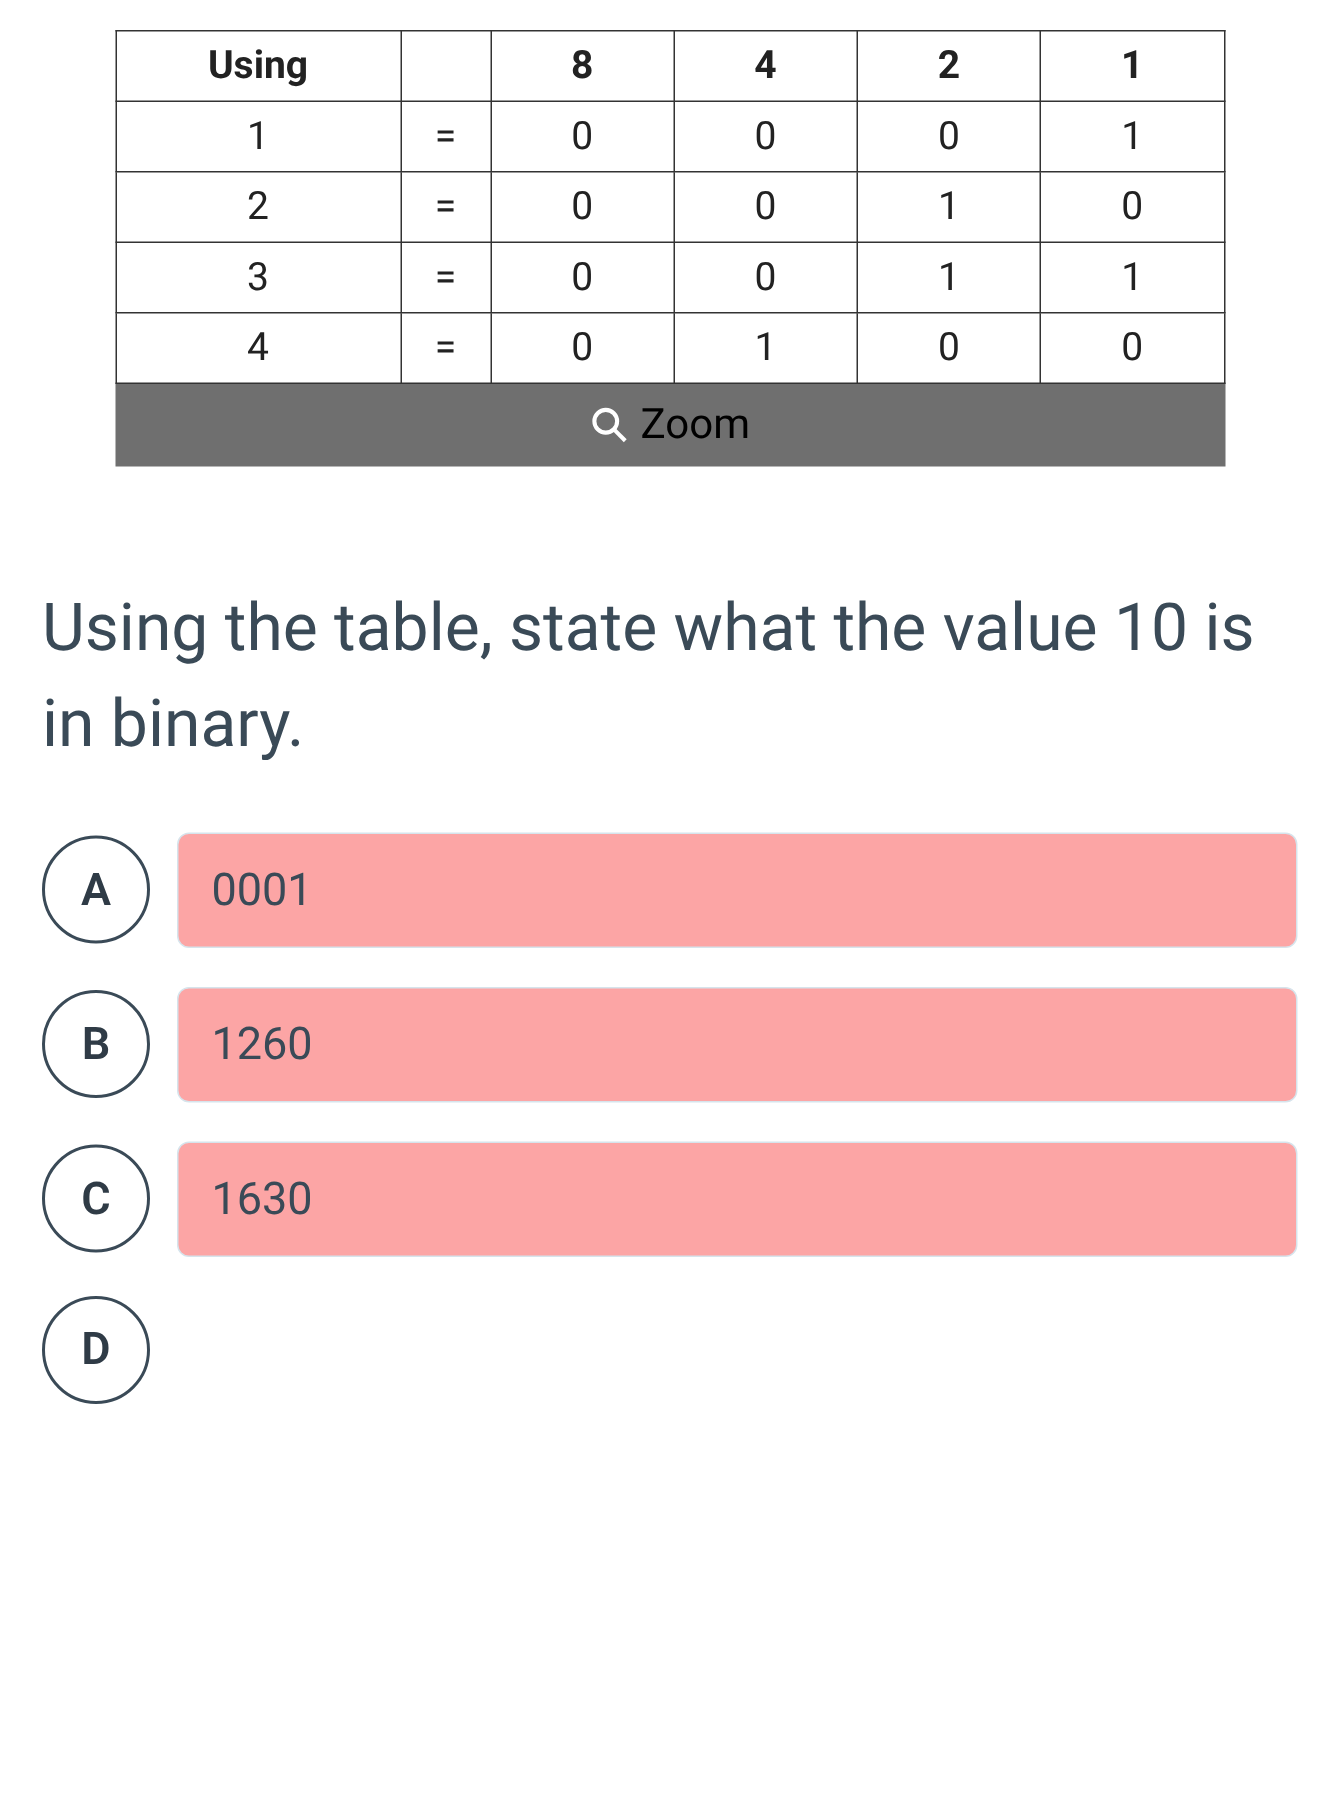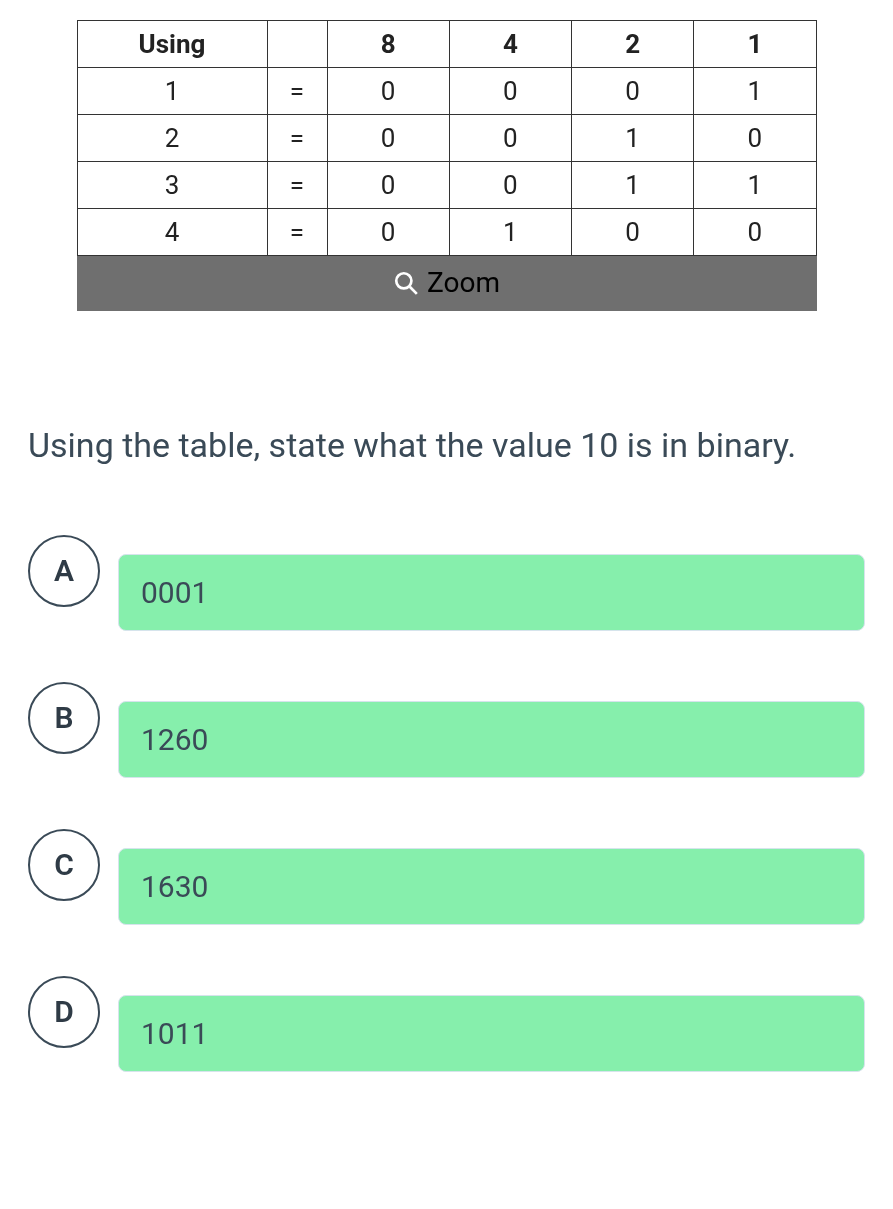--- a/index.html
+++ b/index.html
@@ -50,23 +50,23 @@
     cursor: pointer;
   }
   .zoom-bar svg {
     width: 26px;
     height: 26px;
     fill: none;
     stroke: #fff;
     stroke-width: 2.5;
   }
   .question {
-    font-size: 34px;
+    font-size: 44px;
     color: #3a4a57;
-    margin-top: 110px;
+    margin-top: 76px;
     margin-bottom: 40px;
     line-height: 1.45;
   }
   .options {
     display: flex;
     flex-direction: column;
     gap: 26px;
   }
   .option {
     display: flex;
@@ -87,22 +87,21 @@
     color: #2f3b46;
     flex-shrink: 0;
   }
   .option-text {
     flex: 1;
     border: 1.5px solid #d6e4ec;
     border-radius: 8px;
     padding: 20px 22px;
     font-size: 30px;
     color: #3a4a57;
-    background: #86efac;
-    margin-top: 44px;
+    background: #fca5a5;
   }
 </style>
 </head>
 <body>
 
 <div class="content">
 
   <div class="table-wrap">
     <table class="binary">
       <colgroup>
@@ -175,17 +174,16 @@
     <div class="option">
       <div class="option-letter">B</div>
       <div class="option-text">1260</div>
     </div>
     <div class="option">
       <div class="option-letter">C</div>
       <div class="option-text">1630</div>
     </div>
     <div class="option">
       <div class="option-letter">D</div>
-      <div class="option-text">1011</div>
     </div>
   </div>
 
 </div>
 
 </body></html>

